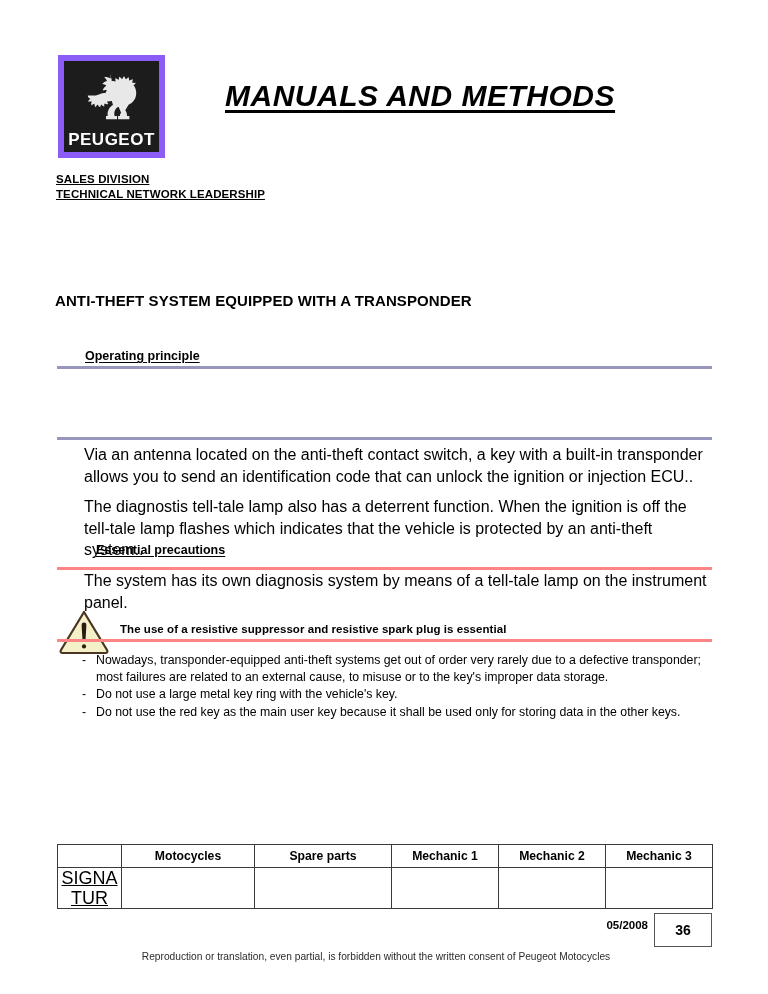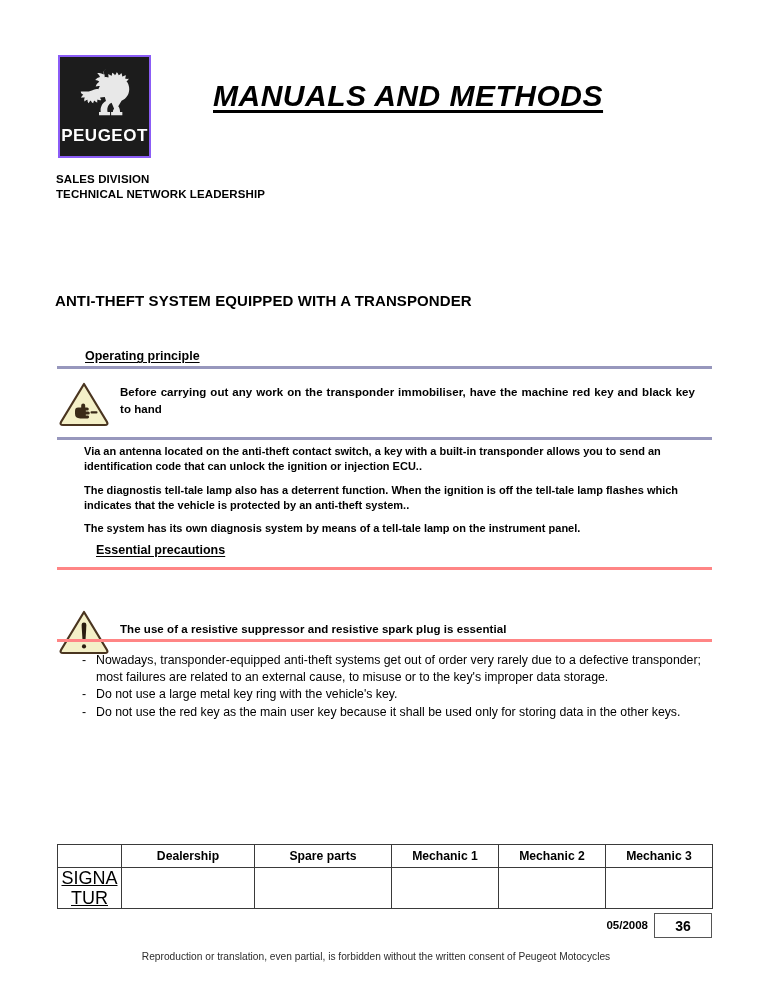--- a/index.html
+++ b/index.html
@@ -28,24 +28,24 @@
     position: absolute;
     left: 58px;
     top: 55px;
     width: 660px;
     height: 110px;
   }
   .logo-box {
     position: absolute;
     left: 0;
     top: 0;
-    width: 93px;
+    width: 107px;
     height: 103px;
     background: #1c1c1c;
-    border: 2px solid #8b5cf6;
+    border: 6px solid #8b5cf6;
     box-sizing: border-box;
     display: flex;
     flex-direction: column;
     align-items: center;
     justify-content: flex-start;
   }
   .logo-lion {
     margin-top: 7px;
     width: 62px;
     height: 62px;
@@ -54,40 +54,41 @@
     color: #ffffff;
     font-family: "Liberation Sans", sans-serif;
     font-weight: bold;
     font-size: 17px;
     letter-spacing: 0.5px;
     line-height: 1;
     margin-top: 1px;
   }
   .doc-title {
     position: absolute;
-    left: 155px;
+    left: 167px;
     top: 24px;
     font-family: "Liberation Sans", sans-serif;
     font-weight: bold;
     font-style: italic;
     font-size: 30px;
     letter-spacing: 0.5px;
     text-decoration: underline;
     text-underline-offset: 4px;
     white-space: nowrap;
   }
 
   .dept {
     position: absolute;
     left: 56px;
     top: 172px;
     font-size: 11.5px;
     font-weight: bold;
     line-height: 1.28;
     letter-spacing: 0.1px;
+    text-decoration: underline;
   }
 
   
   .section-title {
     position: absolute;
     left: 55px;
     top: 292px;
     font-size: 15px;
     font-weight: bold;
     letter-spacing: 0.1px;
@@ -142,23 +143,22 @@
   }
   .warn.w1 .warn-text { width: 575px; margin-top: 4px; text-align: justify; }
   .warn.w2 .warn-text { width: 575px; margin-top: 13px; }
 
   
   .body-block {
     position: absolute;
     left: 84px;
     top: 444px;
     width: 632px;
-    font-size: 11px;
+    font-size: 16px;
     line-height: 1.35;
-    font-weight: bold;
   }
   .body-block p {
     margin: 0 0 9px 0;
   }
 
   
   .bullets {
     position: absolute;
     left: 82px;
     top: 652px;
@@ -215,21 +215,21 @@
     right: 120px;
     top: 919px;
     font-size: 11.5px;
     font-weight: bold;
   }
   .page-num {
     position: absolute;
     left: 654px;
     top: 913px;
     width: 58px;
-    height: 25px;
+    height: 34px;
     border: 1px solid #555555;
     box-sizing: border-box;
     display: flex;
     align-items: center;
     justify-content: center;
     font-size: 14px;
     font-weight: bold;
   }
   .copyright {
     position: absolute;
@@ -263,30 +263,20 @@
   <div class="dept">
     <div>SALES DIVISION</div>
     <div>TECHNICAL NETWORK LEADERSHIP</div>
   </div>
 
   <div class="section-title">ANTI-THEFT SYSTEM EQUIPPED WITH A TRANSPONDER</div>
 
   <div class="subhead s1">Operating principle</div>
   <div class="rule lav r1"></div>
 
-  <div class="warn w1">
-    <svg class="warn-icon" viewBox="0 0 52 47">
-      <path d="M26 4 L49 42 Q50.5 45 47 45 L5 45 Q1.5 45 3 42 Z" fill="#f4f0c8" stroke="#4a3520" stroke-width="2.2" stroke-linejoin="round"></path>
-      <g fill="#3a2a18">
-        <path d="M17 31 q0 -3.4 3.2 -3.4 l3.0 0 l0 -2.0 q0 -2.0 2.0 -2.0 q2.0 0 2.0 2.0 l0 2.0 l2.0 0 q1.6 0 1.6 1.5 q0 1.5 -1.6 1.5 l-1.4 0 l0 1.0 l2.4 0 q1.6 0 1.6 1.5 q0 1.5 -1.6 1.5 l-2.4 0 l0 1.0 l1.8 0 q1.5 0 1.5 1.4 q0 1.4 -1.5 1.4 l-7.4 0 q-5.2 0 -5.2 -4.6 z"></path>
-        <rect x="32.5" y="31.2" width="7" height="2.2" rx="1"></rect>
-      </g>
-    </svg>
-    <div class="warn-text">Before carrying out any work on the transponder immobiliser, have the machine red key and black key to hand</div>
-  </div>
 
   <div class="rule lav r2"></div>
 
   <div class="body-block">
     <p>Via an antenna located on the anti-theft contact switch, a key with a built-in transponder allows you to send an identification code that can unlock the ignition or injection ECU..</p>
     <p>The diagnostis tell-tale lamp also has a deterrent function. When the ignition is off the tell-tale lamp flashes which indicates that the vehicle is protected by an anti-theft system..</p>
     <p>The system has its own diagnosis system by means of a tell-tale lamp on the instrument panel.</p>
   </div>
 
   <div class="subhead s2">Essential precautions</div>
@@ -323,21 +313,21 @@
       <col style="width:64px">
       <col style="width:133px">
       <col style="width:137px">
       <col style="width:107px">
       <col style="width:107px">
       <col style="width:107px">
     </colgroup>
     <tbody>
       <tr>
         <td></td>
-        <td>Dealership</td>
+        <td>Motocycles</td>
         <td>Spare parts</td>
         <td>Mechanic 1</td>
         <td>Mechanic 2</td>
         <td>Mechanic 3</td>
       </tr>
       <tr class="body-row">
         <td class="sig-label"><span>SIGNATUR</span></td>
         <td></td>
         <td></td>
         <td></td>

